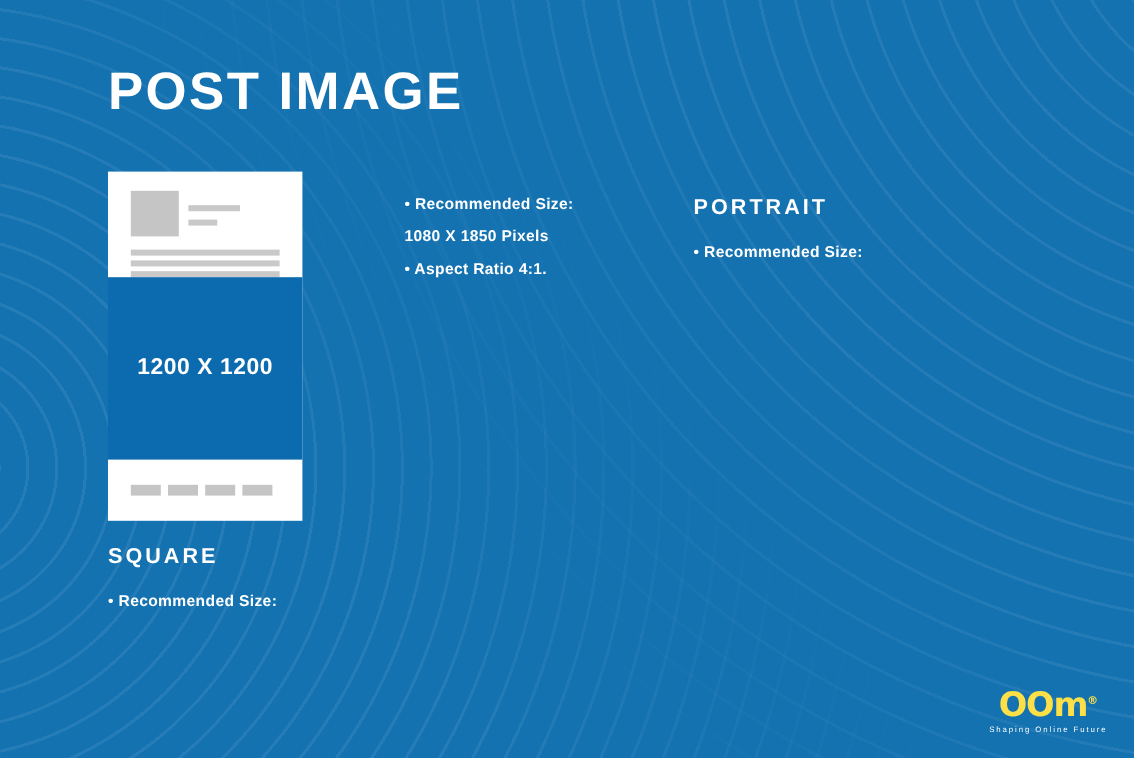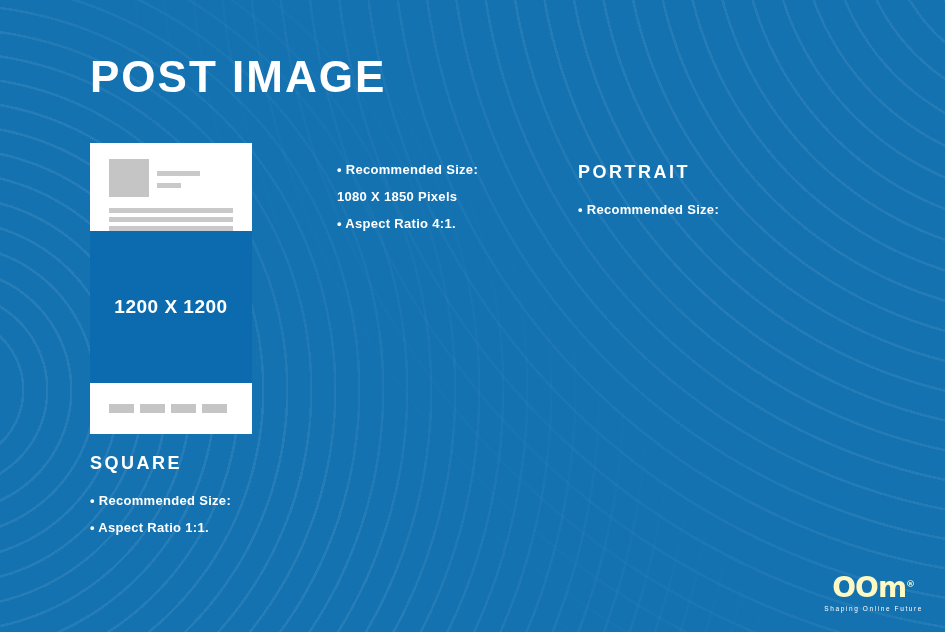--- a/index.html
+++ b/index.html
@@ -65,21 +65,21 @@
   .col-landscape .mbtn{width:45px;margin-right:8px;}
 
   .heading{
     margin:19px 0 0 0;font-size:18px;font-weight:bold;letter-spacing:2.5px;color:#ffffff;
   }
   .bullets{margin-top:13px;}
   .bullet{margin:0;font-size:13px;font-weight:bold;line-height:27px;letter-spacing:0.3px;color:#ffffff;white-space:nowrap;}
 
   
   .logo{position:absolute;right:22px;bottom:20px;text-align:center;}
-  .logo-text{font-size:28px;font-weight:bold;letter-spacing:-1px;line-height:1;color:#fef9c3;font-family:"DejaVu Sans", sans-serif;}
+  .logo-text{font-size:28px;font-weight:bold;letter-spacing:-1px;line-height:1;color:#fde047;font-family:"DejaVu Sans", sans-serif;}
   .logo-reg{font-size:9px;vertical-align:super;letter-spacing:0;}
   .logo-tagline{font-size:6.5px;letter-spacing:1.6px;margin-top:3px;color:#ffffff;white-space:nowrap;}
 </style>
 </head>
 <body>
 
 <div class="canvas">
 
   <div class="ripple ripple-left"></div>
   <div class="ripple ripple-right"></div>
@@ -106,21 +106,20 @@
       <div class="mock-footer">
         <span class="mbtn"></span>
         <span class="mbtn"></span>
         <span class="mbtn"></span>
         <span class="mbtn"></span>
       </div>
     </div>
     <h2 class="heading">SQUARE</h2>
     <div class="bullets">
       <p class="bullet">• Recommended Size:</p>
-      <p class="bullet">• Aspect Ratio 1:1.</p>
     </div>
   </section>
 
   <section class="col col-portrait">
     <div class="bullets">
       <p class="bullet">• Recommended Size:</p>
       <p class="bullet">1080 X 1850 Pixels</p>
       <p class="bullet">• Aspect Ratio 4:1.</p>
     </div>
   </section>

